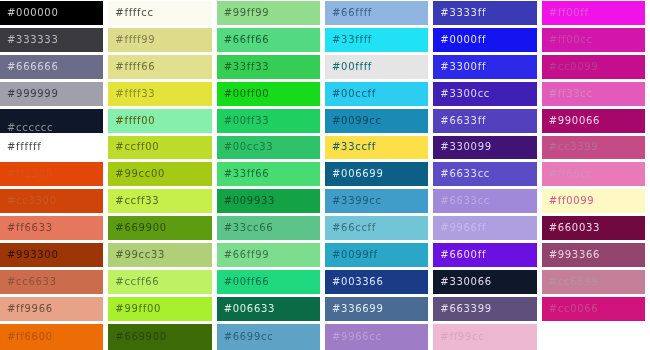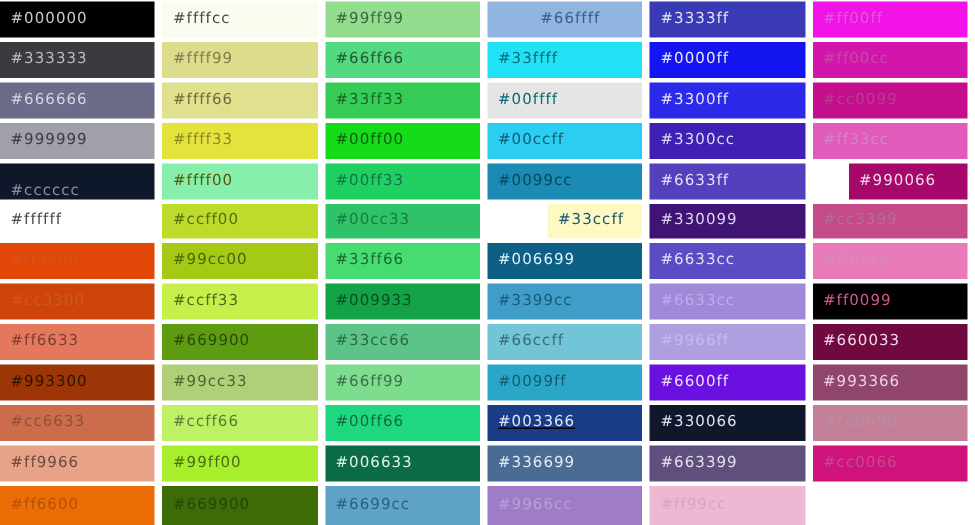--- a/index.html
+++ b/index.html
@@ -74,21 +74,21 @@
       <div class="swatch" style="background-color: rgb(252, 251, 239);">
         <span class="swatch-label" style="color: rgb(76, 76, 70);">#ffffcc</span>
       </div>
     </div>
     <div class="cell">
       <div class="swatch" style="background-color: rgb(145, 220, 141);">
         <span class="swatch-label" style="color: rgb(62, 102, 64);">#99ff99</span>
       </div>
     </div>
     <div class="cell">
-      <div class="swatch" style="background-color: rgb(143, 181, 224); justify-content: center;">
+      <div class="swatch" style="background-color: rgb(143, 181, 224);">
         <span class="swatch-label" style="color: rgb(58, 93, 138);">#66ffff</span>
       </div>
     </div>
     <div class="cell">
       <div class="swatch" style="background-color: rgb(58, 59, 180);">
         <span class="swatch-label" style="color: rgb(226, 226, 246);">#3333ff</span>
       </div>
     </div>
     <div class="cell">
       <div class="swatch" style="background-color: rgb(241, 18, 232);">
@@ -204,41 +204,41 @@
       <div class="swatch" style="background-color: rgb(27, 138, 180);">
         <span class="swatch-label" style="color: rgb(11, 71, 94);">#0099cc</span>
       </div>
     </div>
     <div class="cell">
       <div class="swatch" style="background-color: rgb(82, 64, 189);">
         <span class="swatch-label" style="color: rgb(227, 223, 246);">#6633ff</span>
       </div>
     </div>
     <div class="cell">
-      <div class="swatch" style="background-color: rgb(165, 7, 107); margin-left: 24px;">
+      <div class="swatch" style="background-color: rgb(165, 7, 107);">
         <span class="swatch-label" style="color: rgb(240, 214, 229);">#990066</span>
       </div>
     </div>
     <div class="cell">
       <div class="swatch" style="background-color: rgb(255, 255, 255);">
         <span class="swatch-label" style="color: rgb(74, 74, 74);">#ffffff</span>
       </div>
     </div>
     <div class="cell">
       <div class="swatch" style="background-color: rgb(188, 219, 42);">
         <span class="swatch-label" style="color: rgb(90, 109, 17);">#ccff00</span>
       </div>
     </div>
     <div class="cell">
       <div class="swatch" style="background-color: rgb(46, 194, 105);">
         <span class="swatch-label" style="color: rgb(23, 123, 65);">#00cc33</span>
       </div>
     </div>
     <div class="cell">
-      <div class="swatch" style="background-color: #fef9c3; margin-left: 40px;">
+      <div class="swatch" style="background-color: #fde047;">
         <span class="swatch-label" style="color: rgb(19, 85, 112);">#33ccff</span>
       </div>
     </div>
     <div class="cell">
       <div class="swatch" style="background-color: rgb(63, 20, 116);">
         <span class="swatch-label" style="color: rgb(222, 212, 239);">#330099</span>
       </div>
     </div>
     <div class="cell">
       <div class="swatch" style="background-color: rgb(196, 75, 134);">
@@ -294,21 +294,21 @@
       <div class="swatch" style="background-color: rgb(63, 157, 199);">
         <span class="swatch-label" style="color: rgb(26, 91, 120);">#3399cc</span>
       </div>
     </div>
     <div class="cell">
       <div class="swatch" style="background-color: rgb(159, 137, 216);">
         <span class="swatch-label" style="color: rgb(190, 171, 232);">#6633cc</span>
       </div>
     </div>
     <div class="cell">
-      <div class="swatch" style="background-color: #000000;">
+      <div class="swatch" style="background-color: #fef9c3;">
         <span class="swatch-label" style="color: rgb(210, 86, 143);">#ff0099</span>
       </div>
     </div>
     <div class="cell">
       <div class="swatch" style="background-color: rgb(229, 119, 92);">
         <span class="swatch-label" style="color: rgb(123, 64, 52);">#ff6633</span>
       </div>
     </div>
     <div class="cell">
       <div class="swatch" style="background-color: rgb(93, 156, 17);">
@@ -374,21 +374,21 @@
       <div class="swatch" style="background-color: #bef264;">
         <span class="swatch-label" style="color: rgb(92, 122, 59);">#ccff66</span>
       </div>
     </div>
     <div class="cell">
       <div class="swatch" style="background-color: rgb(31, 215, 126);">
         <span class="swatch-label" style="color: rgb(15, 107, 67);">#00ff66</span>
       </div>
     </div>
     <div class="cell">
-      <div class="swatch" style="background-color: rgb(26, 60, 135); text-decoration: underline;">
+      <div class="swatch" style="background-color: rgb(26, 60, 135);">
         <span class="swatch-label" style="color: rgb(220, 230, 250);">#003366</span>
       </div>
     </div>
     <div class="cell">
       <div class="swatch" style="background-color: #0f172a; text-align: right;">
         <span class="swatch-label" style="color: rgb(227, 220, 239);">#330066</span>
       </div>
     </div>
     <div class="cell">
       <div class="swatch" style="background-color: rgb(195, 127, 151);">

